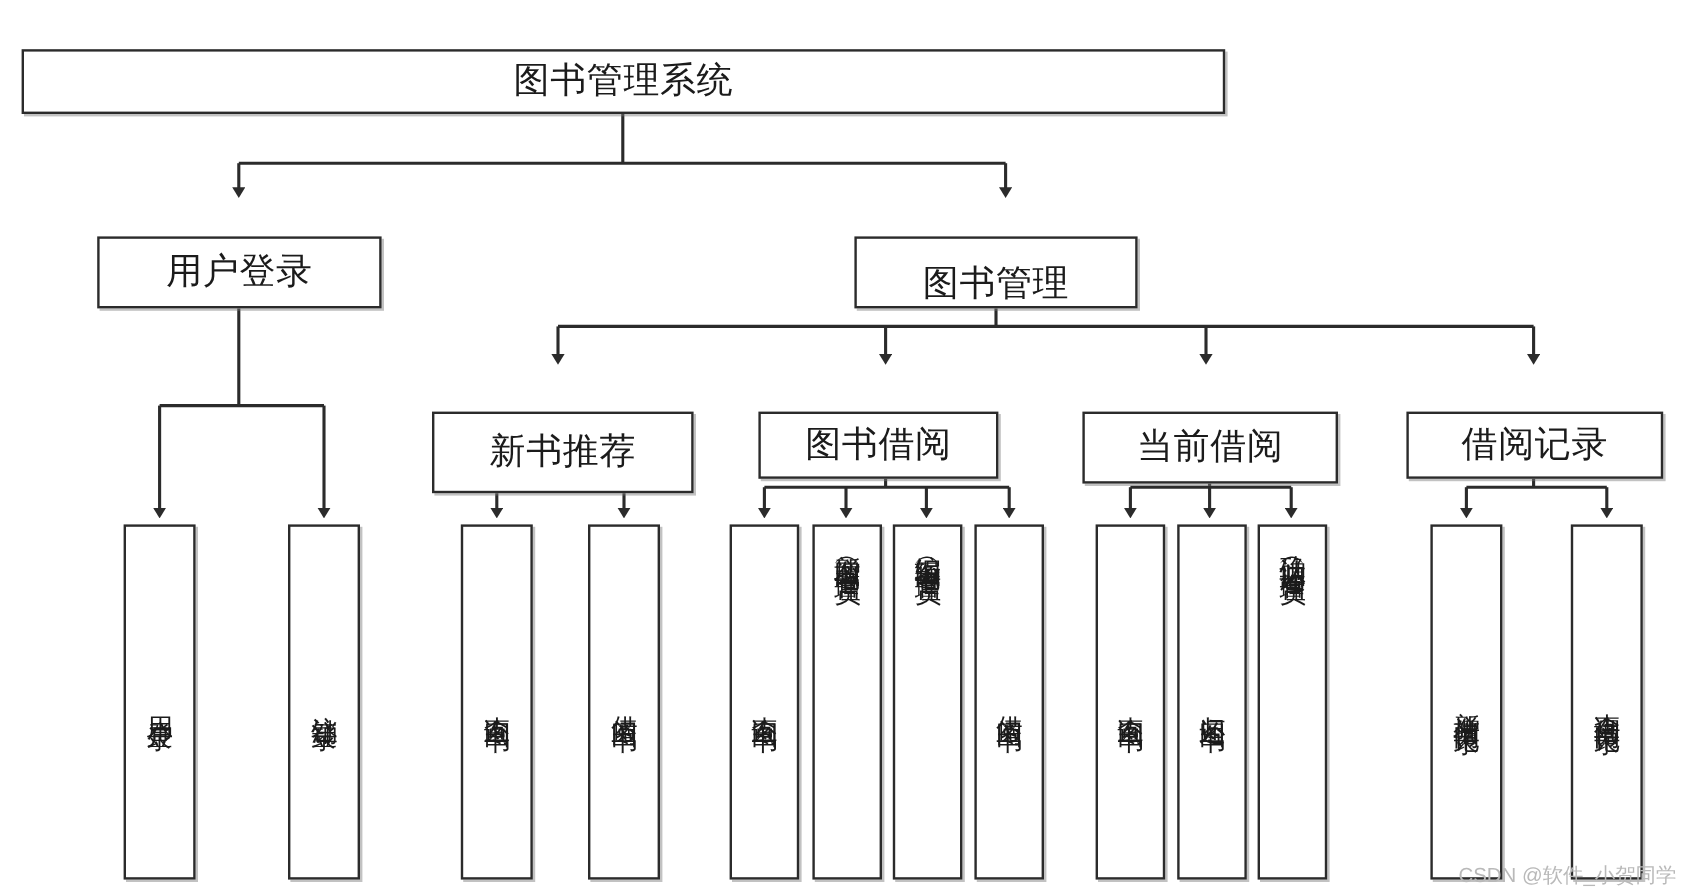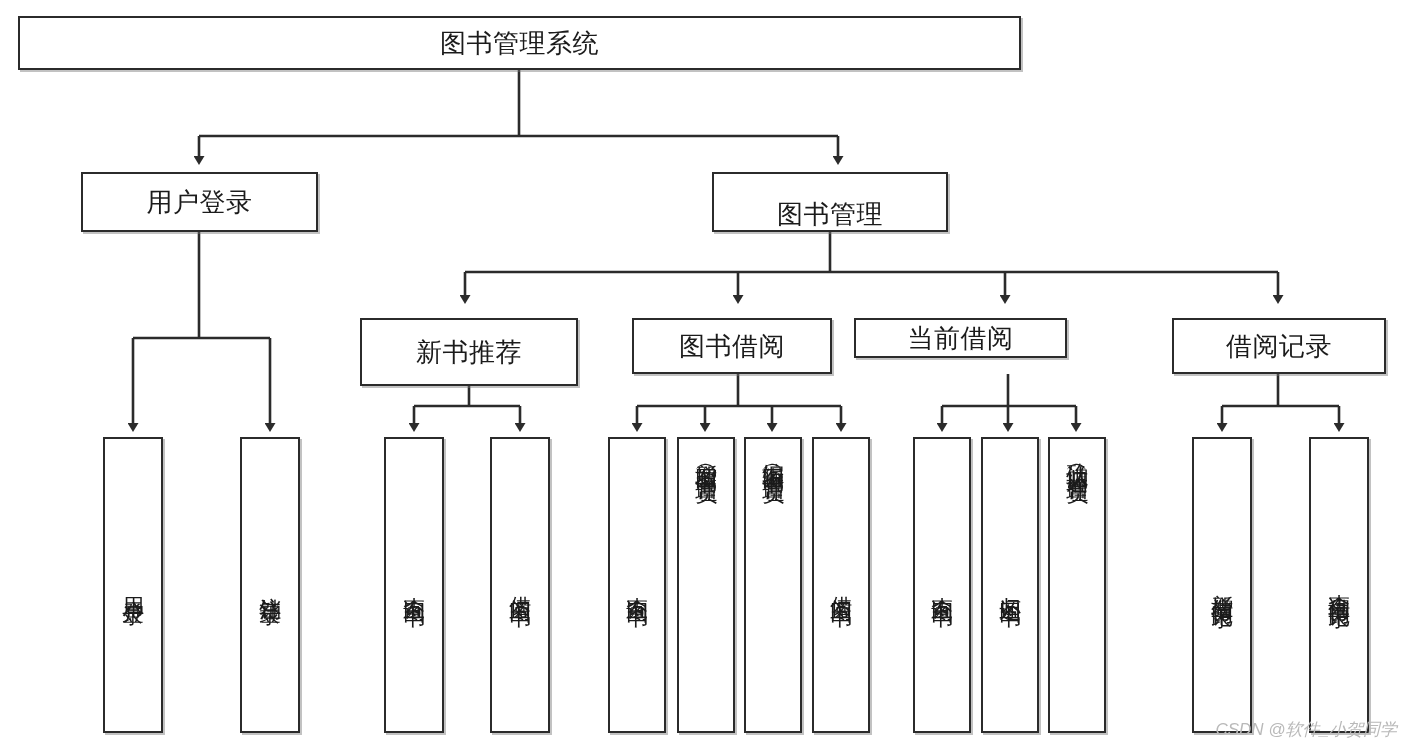--- a/index.html
+++ b/index.html
@@ -37,22 +37,23 @@
     justify-content: center;
     color: #1b1b1b;
     letter-spacing: 0.5px;
   }
   .node-label {
     display: block;
     white-space: pre-wrap;
   }
   
   .node.horizontal {
-    font-size: 26px;
+    font-size: 30px;
     line-height: 1.25;
+    margin-top: 25px;
   }
   .node.horizontal .node-label {
     text-align: center;
   }
   
   .node.vertical {
     align-items: flex-start;
     justify-content: center;
     padding-top: 6px;
     font-size: 22px;
@@ -71,21 +72,20 @@
     padding-top: 0;
   }
   #watermark {
     position: absolute;
     right: 8px;
     bottom: 6px;
     font-size: 17px;
     color: #b9b9b9;
     white-space: nowrap;
     font-family: "Liberation Sans", "DejaVu Sans", sans-serif;
-    font-style: italic;
   }
 </style>
 </head>
 <body>
 
 <div id="diagram-root">
 
   <svg id="edge-layer" viewBox="0 0 1405 747" width="1405" height="747" xmlns="http://www.w3.org/2000/svg">
     <defs>
       <marker id="arrow" markerWidth="9" markerHeight="11" refX="1" refY="5.5" orient="auto" markerUnits="userSpaceOnUse">
@@ -161,21 +161,21 @@
   </div>
 
   <div class="node horizontal" style="left:360px; top:318px; width:218px; height:68px;">
     <span class="node-label">新书推荐</span>
   </div>
 
   <div class="node horizontal" style="left:632px; top:318px; width:200px; height:56px;">
     <span class="node-label">图书借阅</span>
   </div>
 
-  <div class="node horizontal" style="left:854px; top:318px; width:213px; height:40px;">
+  <div class="node horizontal" style="left:902px; top:318px; width:213px; height:60px;">
     <span class="node-label">当前借阅</span>
   </div>
 
   <div class="node horizontal" style="left:1172px; top:318px; width:214px; height:56px;">
     <span class="node-label">借阅记录</span>
   </div>
 
   <div class="node vertical centered" style="left:103px; top:437px; width:60px; height:296px;">
     <span class="node-label">用户登录</span>
   </div>

